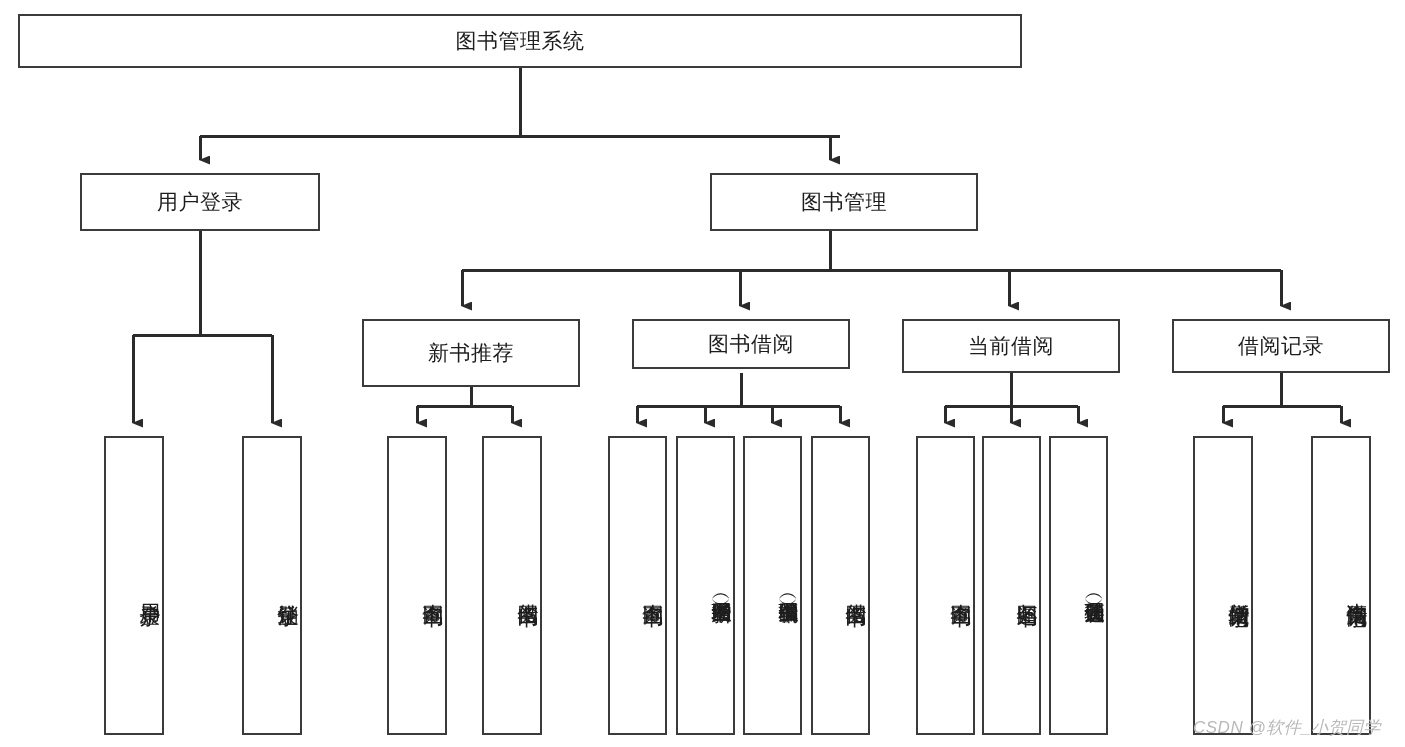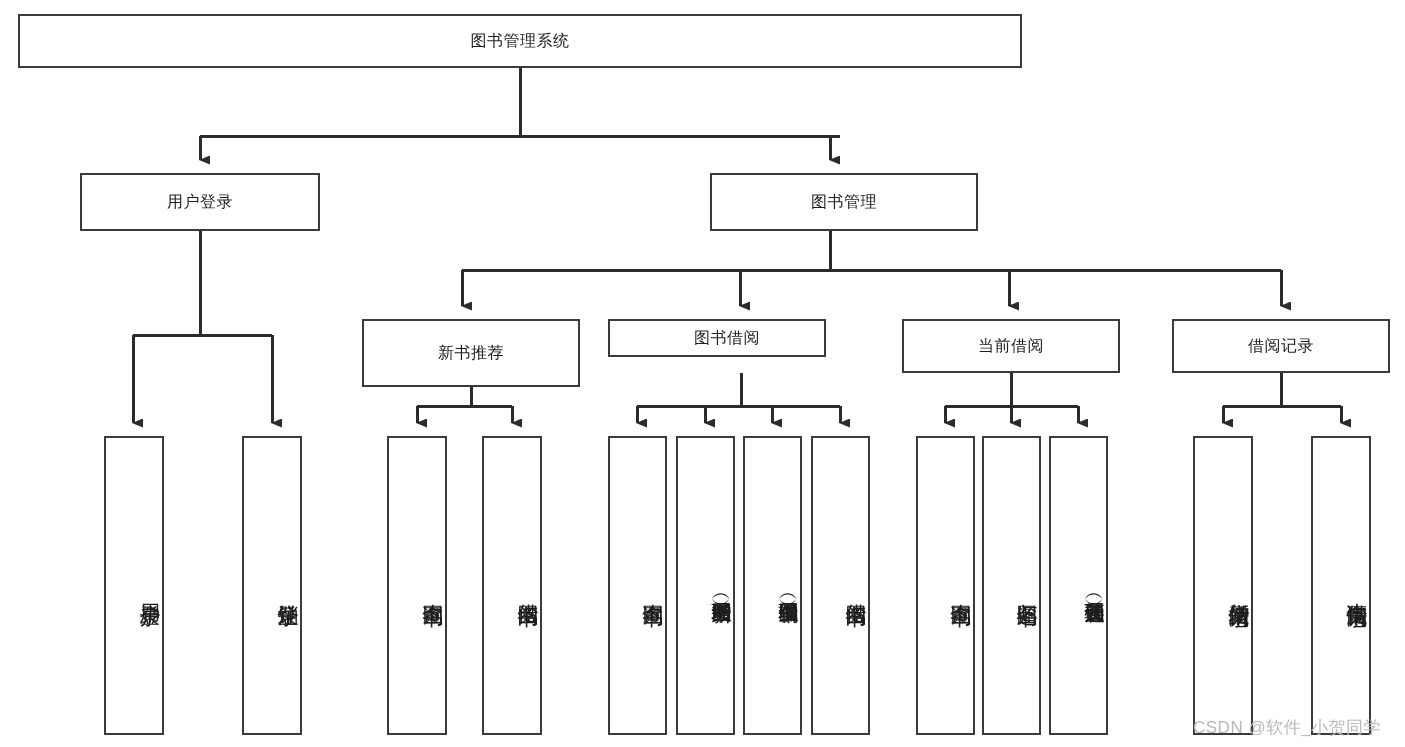--- a/index.html
+++ b/index.html
@@ -29,21 +29,21 @@
     position: absolute;
     box-sizing: border-box;
     background: #ffffff;
     border: 2px solid #3b3b3b;
     display: flex;
     align-items: center;
     justify-content: center;
     color: #1d1d1d;
   }
   .node.horiz {
-    font-size: 16px;
+    font-size: 21px;
     line-height: 1.2;
     letter-spacing: 0.5px;
     white-space: nowrap;
   }
   .node.vert {
     font-size: 21px;
     line-height: 1.18;
     writing-mode: vertical-rl;
     text-orientation: upright;
     align-items: flex-start;
@@ -56,20 +56,21 @@
     padding-top: 2px;
     font-size: 20px;
     letter-spacing: 0px;
   }
   .watermark {
     position: absolute;
     color: #b9b9b9;
     font-size: 17px;
     white-space: nowrap;
     letter-spacing: 0.5px;
+    font-style: italic;
   }
 </style>
 </head>
 <body>
 
 <div id="canvas">
 
   <svg class="edges" viewBox="0 0 1405 747">
     <defs>
       <marker id="arrowhead" markerWidth="9" markerHeight="11" refX="4.5" refY="10" orient="auto" markerUnits="userSpaceOnUse">
@@ -127,21 +128,21 @@
   <div class="node horiz" style="left:80px; top:173px; width:240px; height:58px;">
     <span>用户登录</span>
   </div>
   <div class="node horiz" style="left:710px; top:173px; width:268px; height:58px;">
     <span>图书管理</span>
   </div>
 
   <div class="node horiz" style="left:362px; top:319px; width:218px; height:68px;">
     <span>新书推荐</span>
   </div>
-  <div class="node horiz" style="left:608px; top:319px; width:218px; height:38px;padding-left:20px;">
+  <div class="node horiz" style="left:632px; top:319px; width:218px; height:50px;padding-left:20px;">
     <span>图书借阅</span>
   </div>
   <div class="node horiz" style="left:902px; top:319px; width:218px; height:54px;">
     <span>当前借阅</span>
   </div>
   <div class="node horiz" style="left:1172px; top:319px; width:218px; height:54px;">
     <span>借阅记录</span>
   </div>
 
   <div class="node vert" style="left:104px; top:436px; width:60px; height:299px;">

